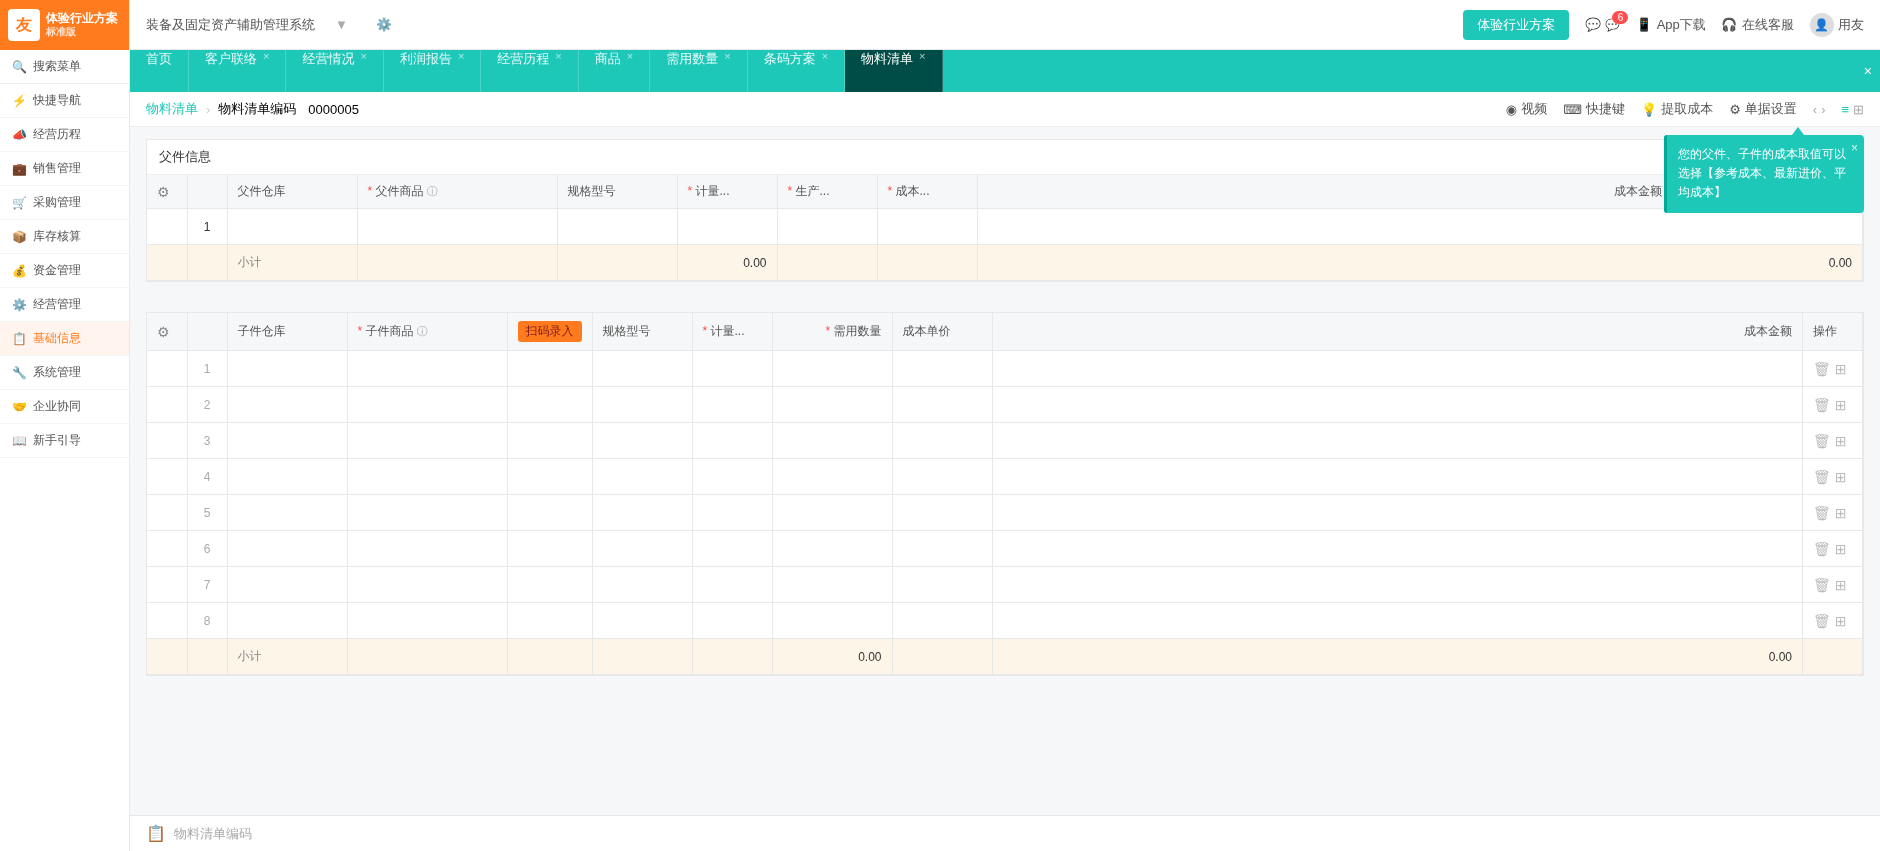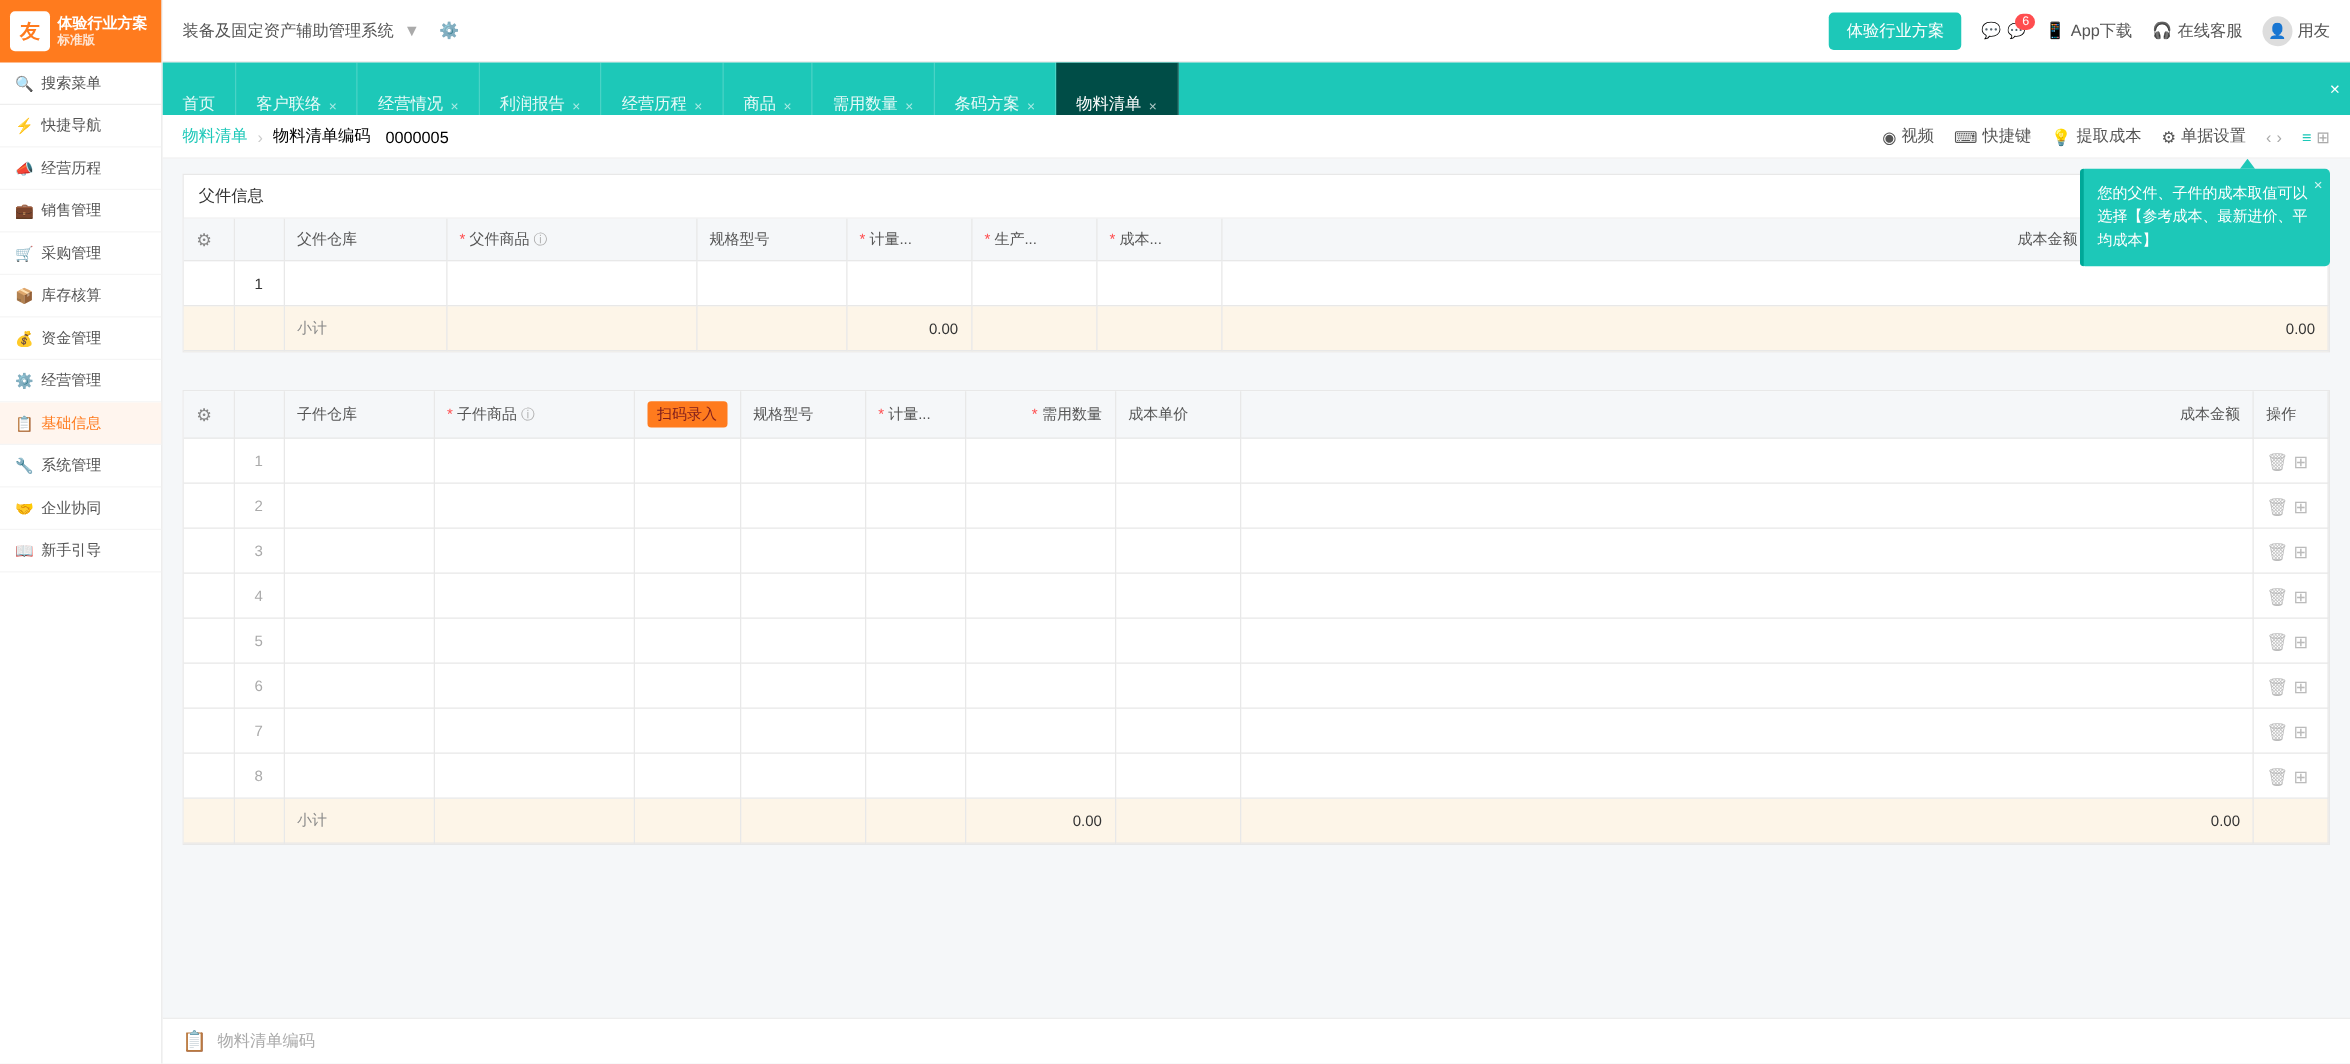--- a/index.html
+++ b/index.html
@@ -66,21 +66,21 @@
       display: flex;
       align-items: center;
       justify-content: space-between;
       padding: 0 16px;
       border-bottom: 1px solid #e8e8e8;
       flex-shrink: 0;
     }
     .top-header-left {
       display: flex;
       align-items: center;
-      gap: 8px;
+      gap: 20px;
       font-size: 13px;
       color: #555;
     }
     .top-header-right {
       display: flex;
       align-items: center;
       gap: 16px;
       font-size: 13px;
       color: #555;
     }
@@ -119,21 +119,21 @@
       display: flex;
       align-items: center;
       padding: 0;
       flex-shrink: 0;
       overflow: hidden;
     }
     .nav-tab {
       padding: 0 16px;
       height: 42px;
       display: flex;
-      align-items: flex-end;
+      align-items: flex-start;
       cursor: pointer;
       color: rgba(255,255,255,0.9);
       font-size: 13px;
       gap: 4px;
       white-space: nowrap;
       border-right: 1px solid rgba(255,255,255,0.2);
     }
     .nav-tab.active {
       background: #004d47;
       color: white;

